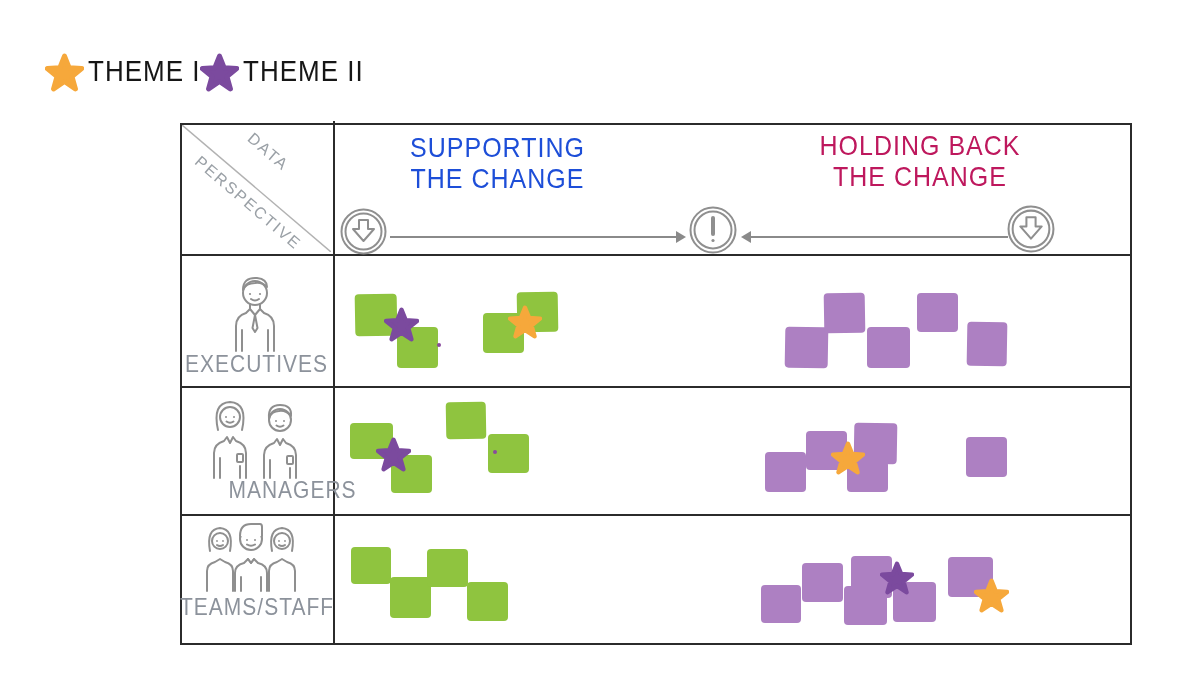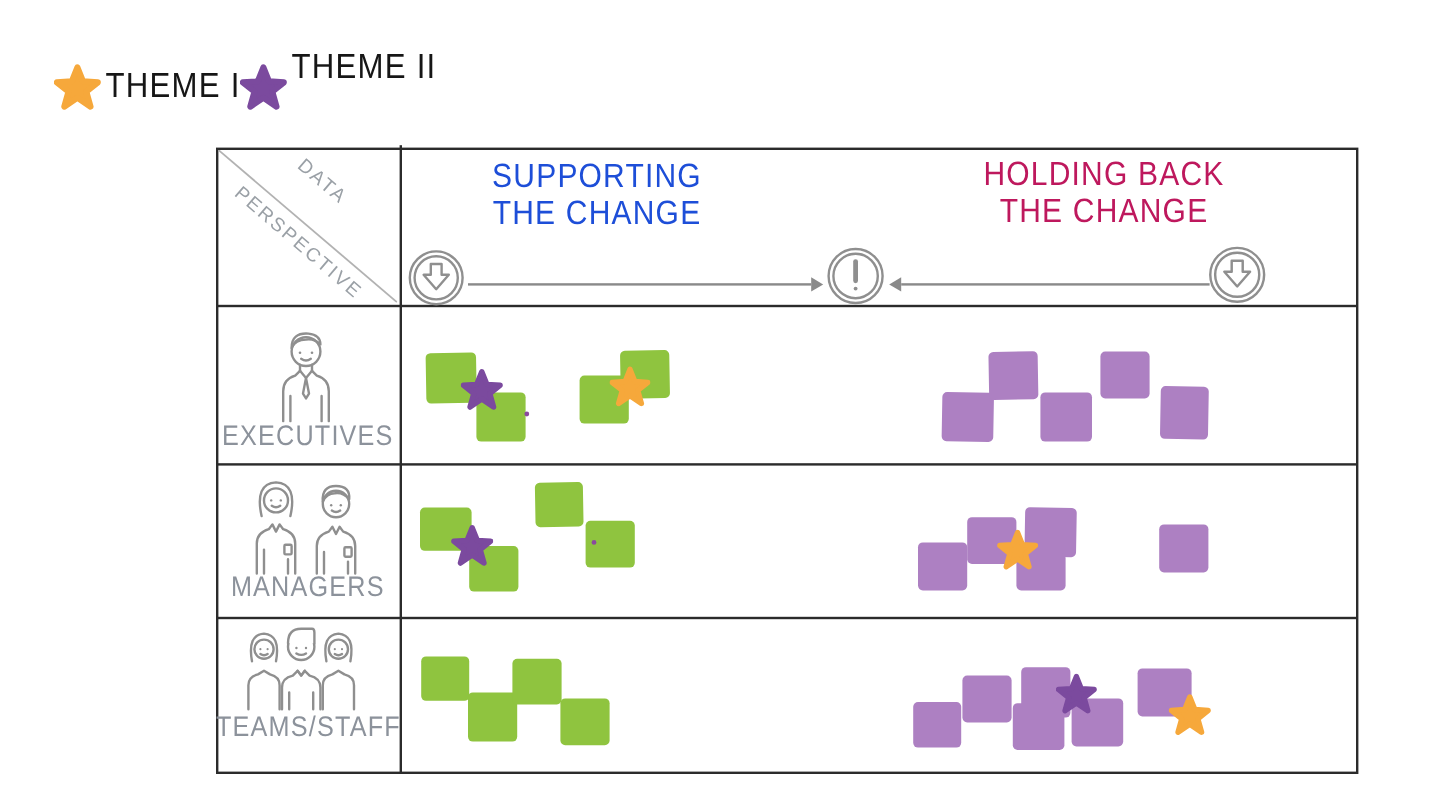--- a/index.html
+++ b/index.html
@@ -48,21 +48,21 @@
 
 <div>
   <div class="star-slot" style="left:45px;top:53px;width:39px;height:39px;"><svg viewBox="0 0 100 100" width="100%" height="100%">
     <polygon points="50,8 62,38 94,40 69,60 78,92 50,73 22,92 31,60 6,40 38,38" fill="#F6A83B" stroke="#F6A83B" stroke-width="13" stroke-linejoin="round"></polygon>
       </svg></div>
   <div class="legend-label" style="left:88px;top:56px;"><span>THEME I</span></div>
 
   <div class="star-slot" style="left:200px;top:53px;width:39px;height:39px;"><svg viewBox="0 0 100 100" width="100%" height="100%">
     <polygon points="50,8 62,38 94,40 69,60 78,92 50,73 22,92 31,60 6,40 38,38" fill="#7B4A9E" stroke="#7B4A9E" stroke-width="13" stroke-linejoin="round"></polygon>
       </svg></div>
-  <div class="legend-label" style="left:243px;top:40px;"><span>THEME II</span></div>
+  <div class="legend-label" style="left:243px;top:56px;"><span>THEME II</span></div>
 </div>
 
 <div class="tbl-outer"></div>
 <div class="vline"></div>
 <div class="hline" style="top:254px;"></div>
 <div class="hline" style="top:386px;"></div>
 <div class="hline" style="top:514px;"></div>
 
 <svg class="corner-svg" width="149" height="127">
   <line x1="0" y1="0" x2="149" y2="127" stroke="#b2b2b2" stroke-width="1.5"></line>
@@ -141,21 +141,21 @@
     <circle cx="74" cy="24" r="11"></circle>
     <path d="M63 22 Q62 9 74 9 Q86 9 85 20 Q80 14 73 15 Q66 15 63 22"></path>
     <circle cx="70" cy="25" r="1" fill="#8f8f8f" stroke="none"></circle>
     <circle cx="78" cy="25" r="1" fill="#8f8f8f" stroke="none"></circle>
     <path d="M70.5 29.5 Q74 32 77.5 29.5"></path>
     <path d="M58 82 L58 59 Q58 50 68 47 L71 43 L74 49 L77 43 L80 47 Q90 50 90 59 L90 82"></path>
     <rect x="81" y="60" width="6" height="8" rx="1"></rect>
     <path d="M64 82 L64 64 M84 82 L84 72"></path>
   </svg>
 </div>
-<div class="row-label" style="top:478px;">
+<div class="row-label" style="top:478px;padding-left:36px;">
   <span>MANAGERS</span>
 </div>
 
 <div class="row-icon" style="left:202px;top:521px;">
   <svg class="lineart" width="98" height="72" viewBox="0 0 98 72">
 
     <path d="M8 30 Q4 8 18 7 Q32 8 28 30"></path>
     <circle cx="18" cy="20" r="8"></circle>
     <circle cx="15" cy="20" r="0.9" fill="#8f8f8f" stroke="none"></circle>
     <circle cx="21" cy="20" r="0.9" fill="#8f8f8f" stroke="none"></circle>

